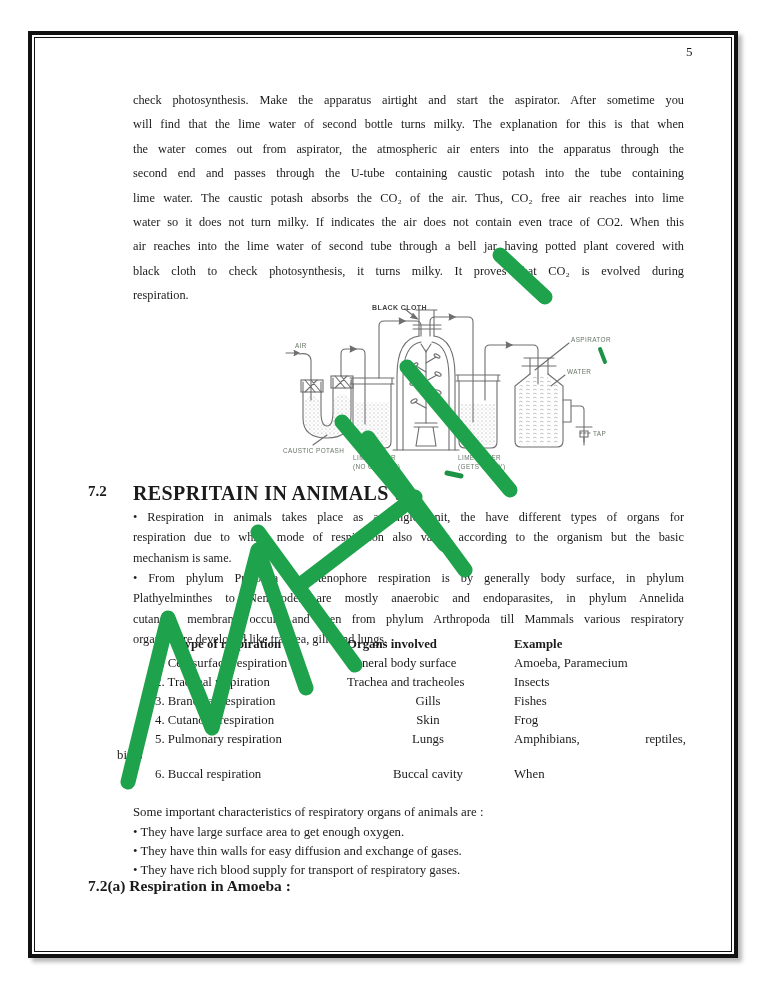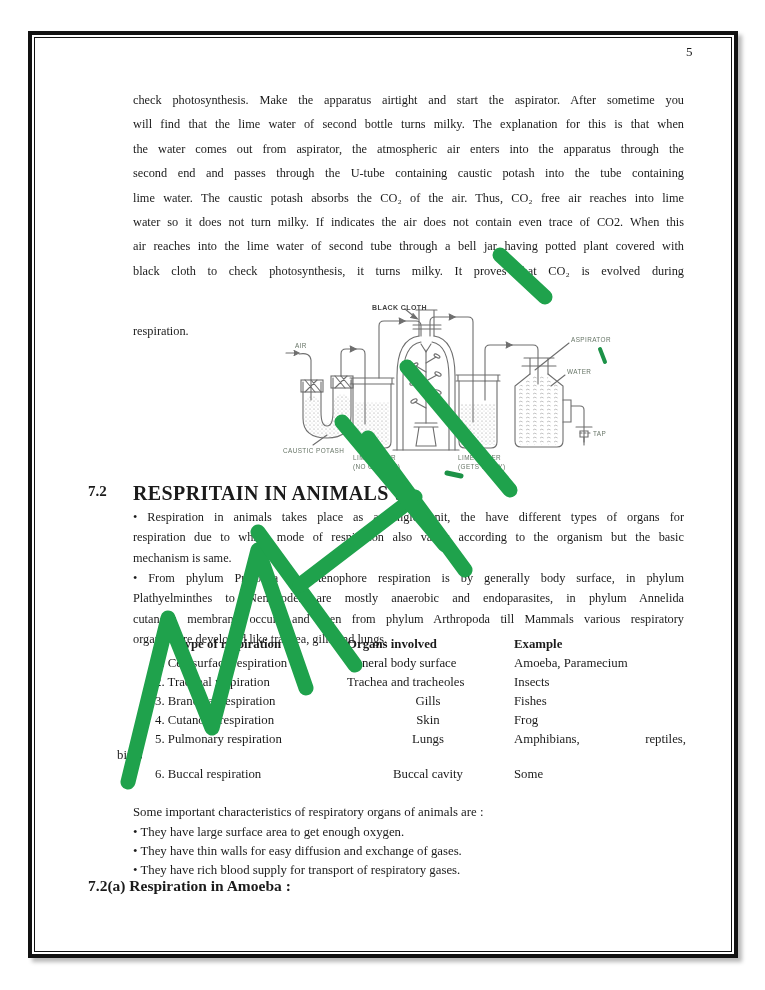--- a/index.html
+++ b/index.html
@@ -5,21 +5,21 @@
   html,body{margin:0;padding:0;background:#fff;}
   .page{position:relative;width:765px;height:990px;background:#fff;overflow:hidden;
         font-family:"Liberation Serif","DejaVu Serif",serif;color:#1b1b1b;}
   .frame{position:absolute;left:28px;top:31px;width:710px;height:927px;box-sizing:border-box;
          border:4px solid #121212;box-shadow:4px 4px 4px rgba(0,0,0,.28);}
   .frame-inner{position:absolute;inset:2px;border:1px solid #121212;}
   .pageno{position:absolute;left:686px;top:44px;font-size:13px;}
   
   .para1{position:absolute;left:133px;top:88px;width:551px;font-size:12.3px;}
   .para1 .ln{line-height:24.4px;height:24.4px;text-align:justify;text-align-last:justify;text-justify:inter-word;white-space:normal;overflow:hidden;}
-  .para1 .ln.last{text-align-last:left;margin-top:36px;}
+  .para1 .ln.last{text-align-last:left;}
   
   .secnum{position:absolute;left:88px;top:483px;font-size:15px;font-weight:bold;}
   .sectitle{position:absolute;left:133px;top:482px;font-size:20px;font-weight:bold;letter-spacing:.4px;}
   .bullets1{position:absolute;left:133px;top:507px;width:551px;font-size:12.3px;}
   .bullets2{position:absolute;left:133px;top:568px;width:551px;font-size:12.3px;}
   .bullets1 .ln,.bullets2 .ln{line-height:20.3px;height:20.3px;text-align:justify;text-align-last:justify;overflow:hidden;}
   .bullets1 .ln.last,.bullets2 .ln.last{text-align-last:left;}
   
   .tblrow{position:absolute;left:0;width:765px;font-size:12.8px;height:19px;}
   .c1{position:absolute;left:155px;}
@@ -197,21 +197,21 @@
     <span class="c2 ctr">Lungs</span>
     <span class="c3 split">
       <span>Amphibians,</span>
       <span>reptiles,</span>
     </span>
   </div>
   <div class="birds">birds</div>
   <div class="tblrow" style="top:767px">
     <span class="c1">6. Buccal respiration</span>
     <span class="c2 ctr">Buccal cavity</span>
-    <span class="c3">Some</span>
+    <span class="c3">When</span>
   </div>
 
   <div class="charhead">Some important characteristics of respiratory organs of animals are :</div>
   <div class="charlist">
     <div class="ln">• They have large surface area to get enough oxygen.</div>
     <div class="ln">• They have thin walls for easy diffusion and exchange of gases.</div>
     <div class="ln">• They have rich blood supply for transport of respiratory gases.</div>
   </div>
 
   <div class="subsec">7.2(a) Respiration in Amoeba :</div>

